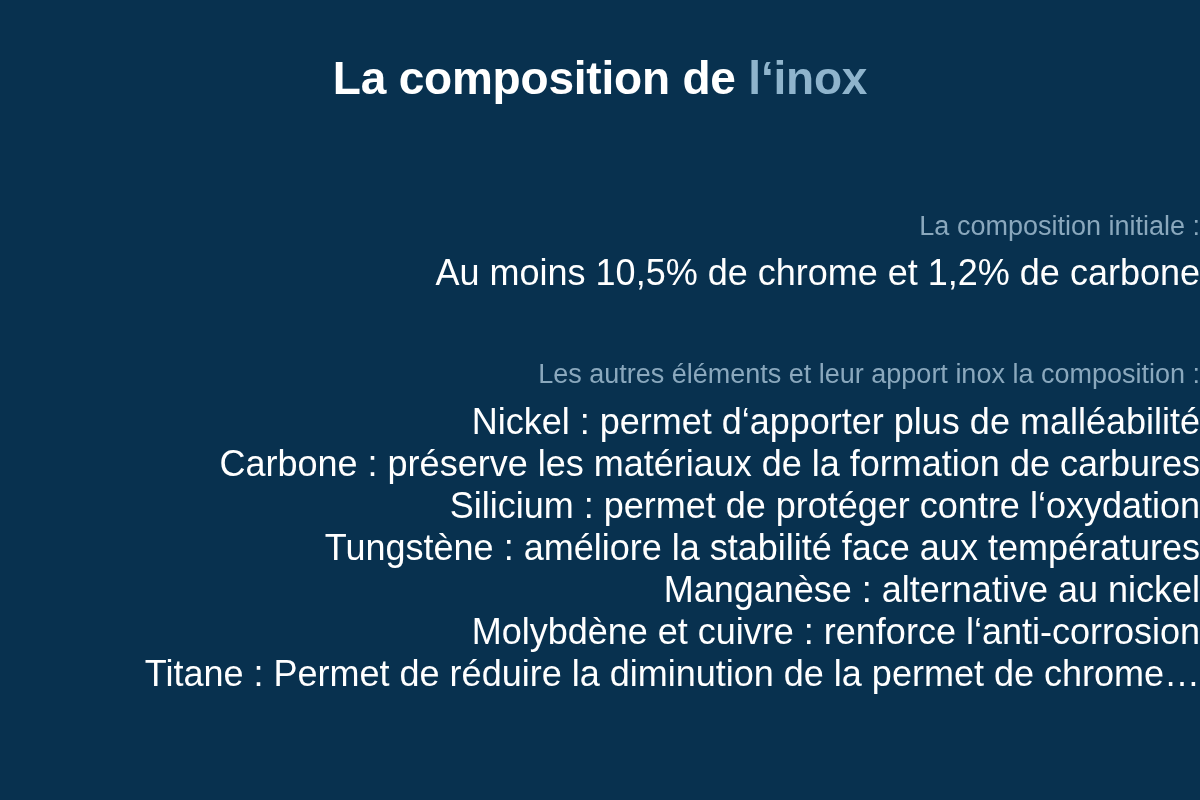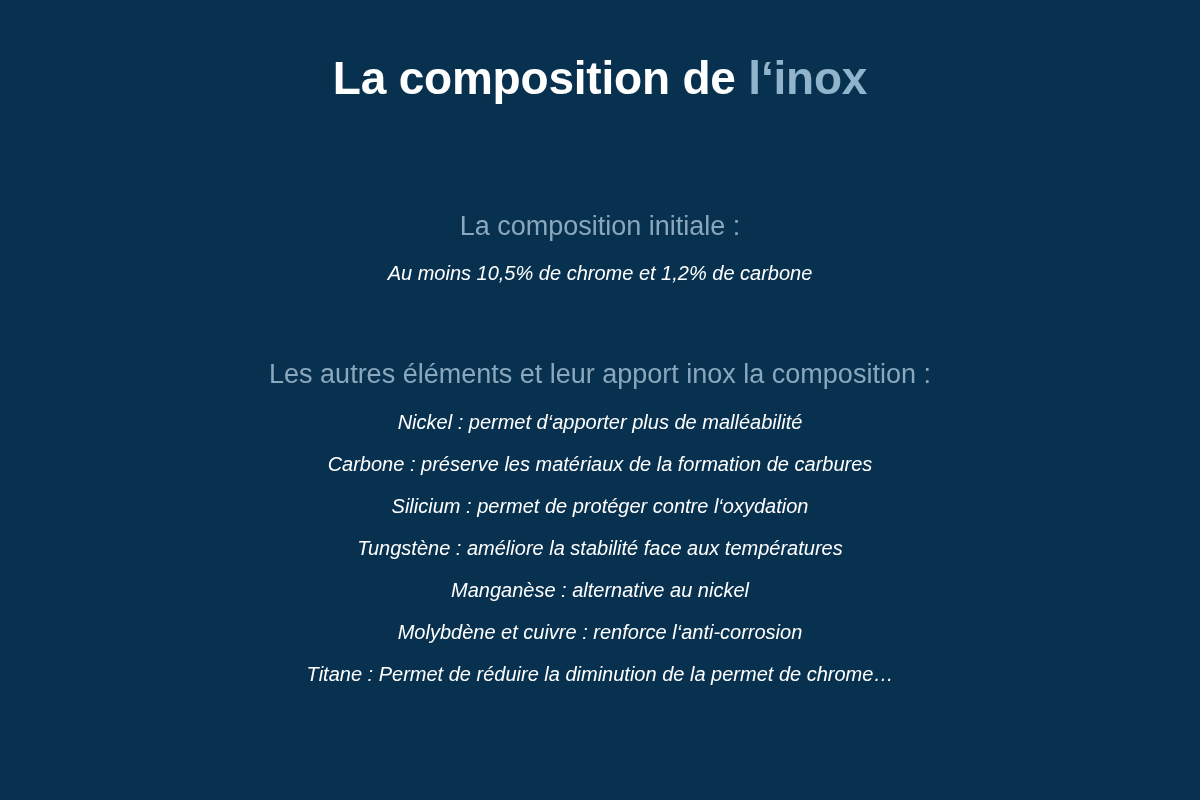--- a/index.html
+++ b/index.html
@@ -29,42 +29,41 @@
     font-weight: 700;
     color: #ffffff;
     text-align: center;
     letter-spacing: -0.2px;
     white-space: nowrap;
   }
   .slide-title .accent {
     color: #8fb4cc;
   }
   .section {
-    text-align: center;
+    text-align: right;
     width: 100%;
   }
   .section-one {
     margin-top: 72px;
   }
   .section-two {
     margin-top: 62px;
   }
   .section-heading {
     font-size: 27px;
     line-height: 1.35;
     color: #8aa8bd;
     font-weight: 400;
     margin-bottom: 8px;
   }
   .section-line {
-    font-size: 20px;
+    font-size: 36px;
     line-height: 42px;
     color: #ffffff;
     font-weight: 400;
-    font-style: italic;
   }
 </style>
 </head>
 <body>
 
 <div class="slide">
 
   <h1 class="slide-title">
     <span>La composition de </span><span class="accent">l‘inox</span>
   </h1>

